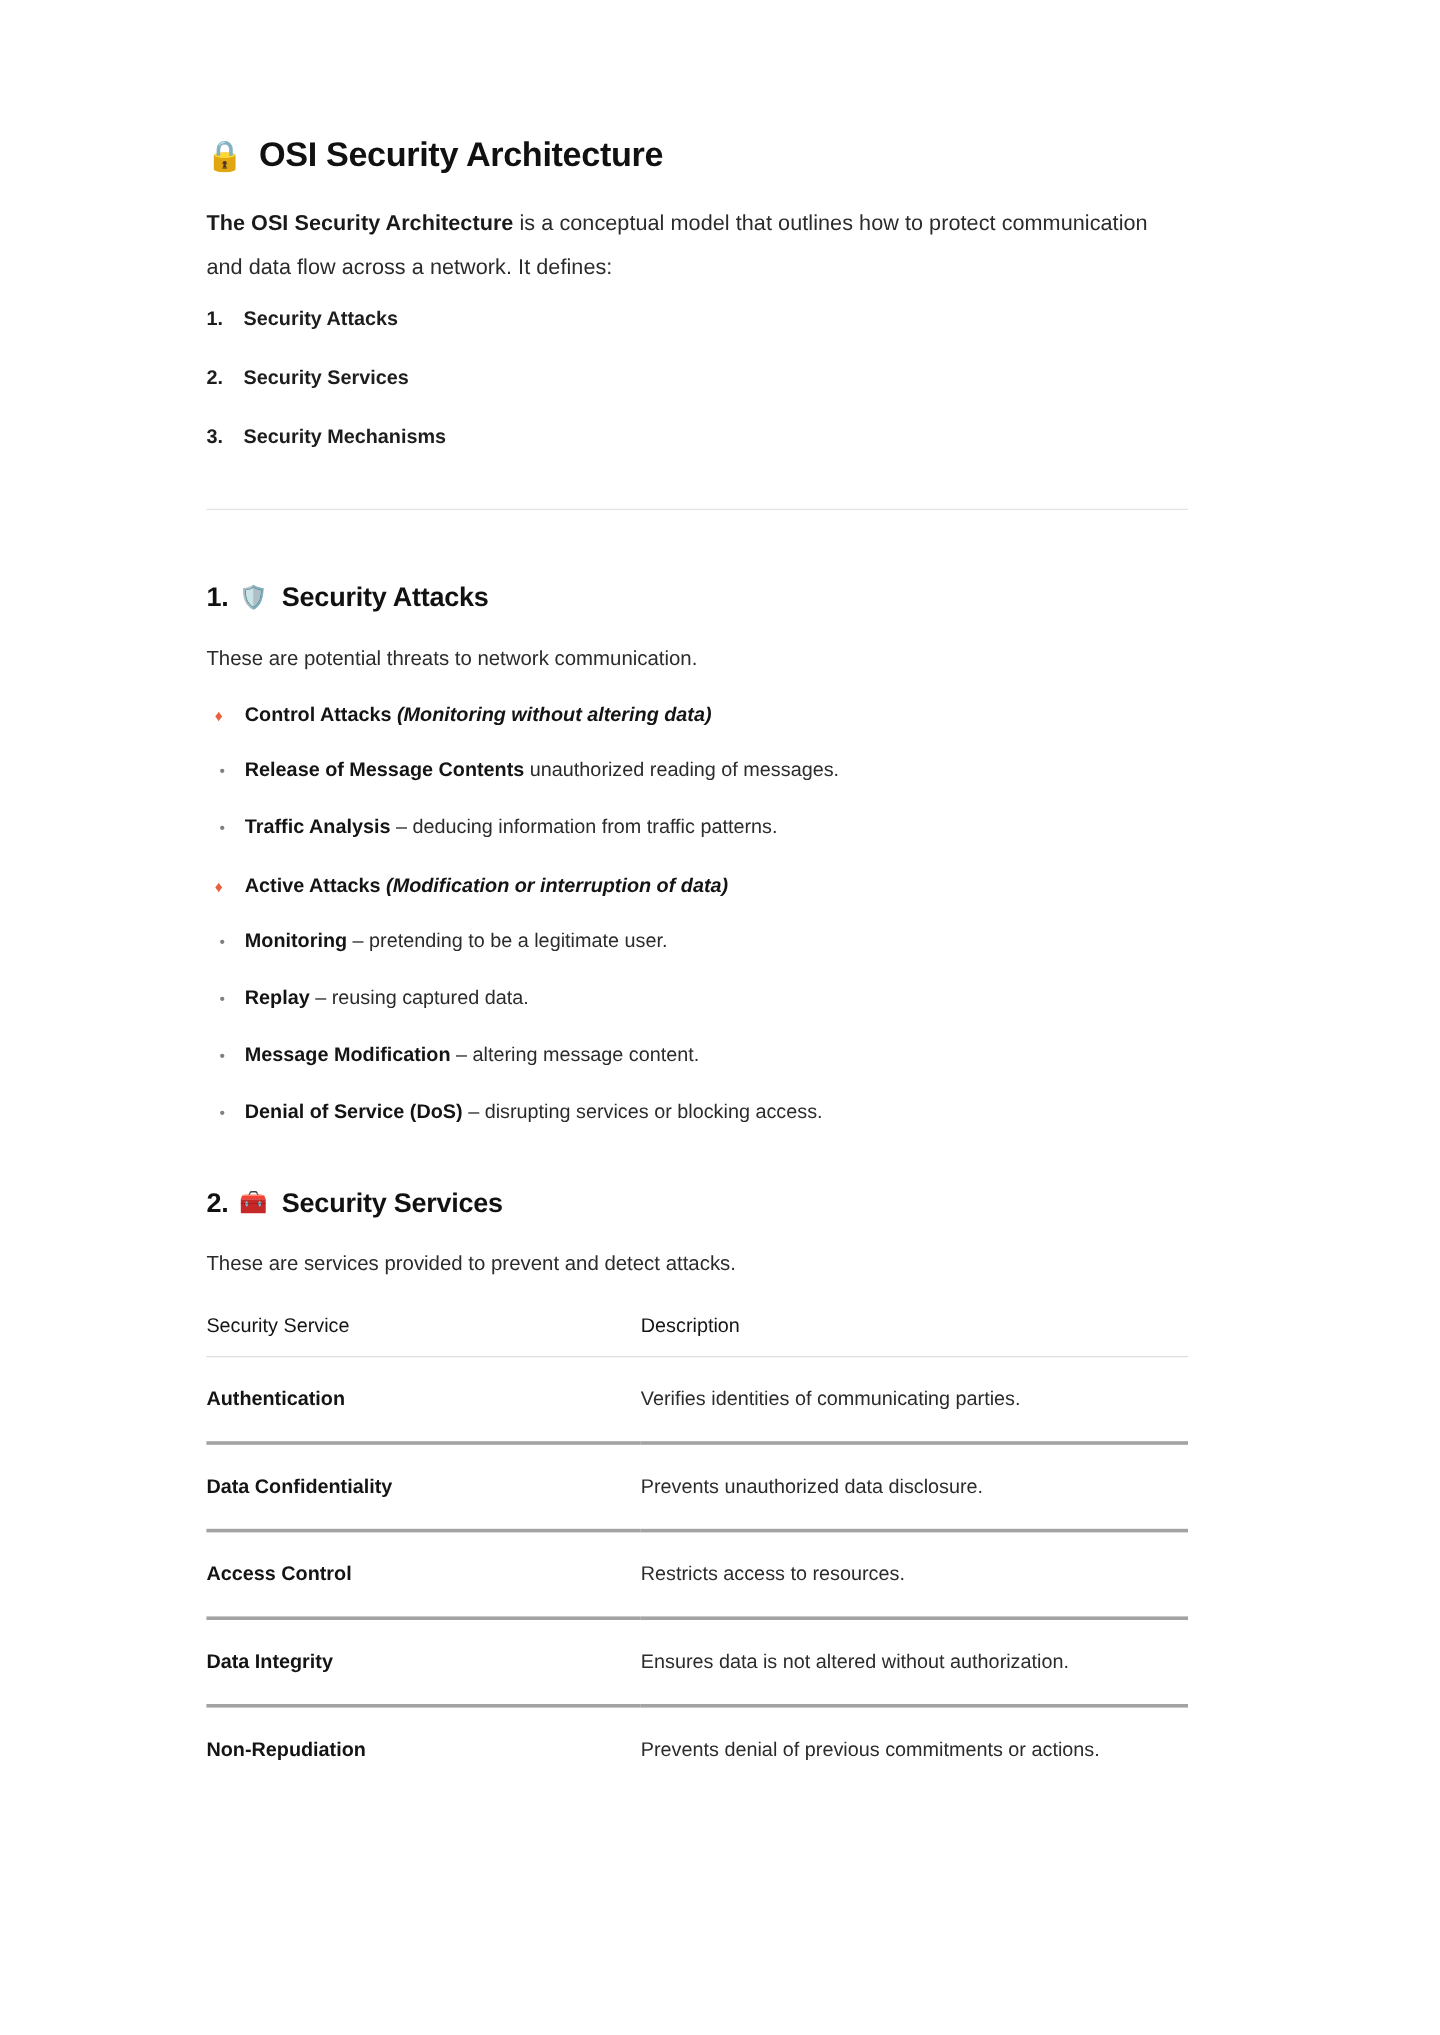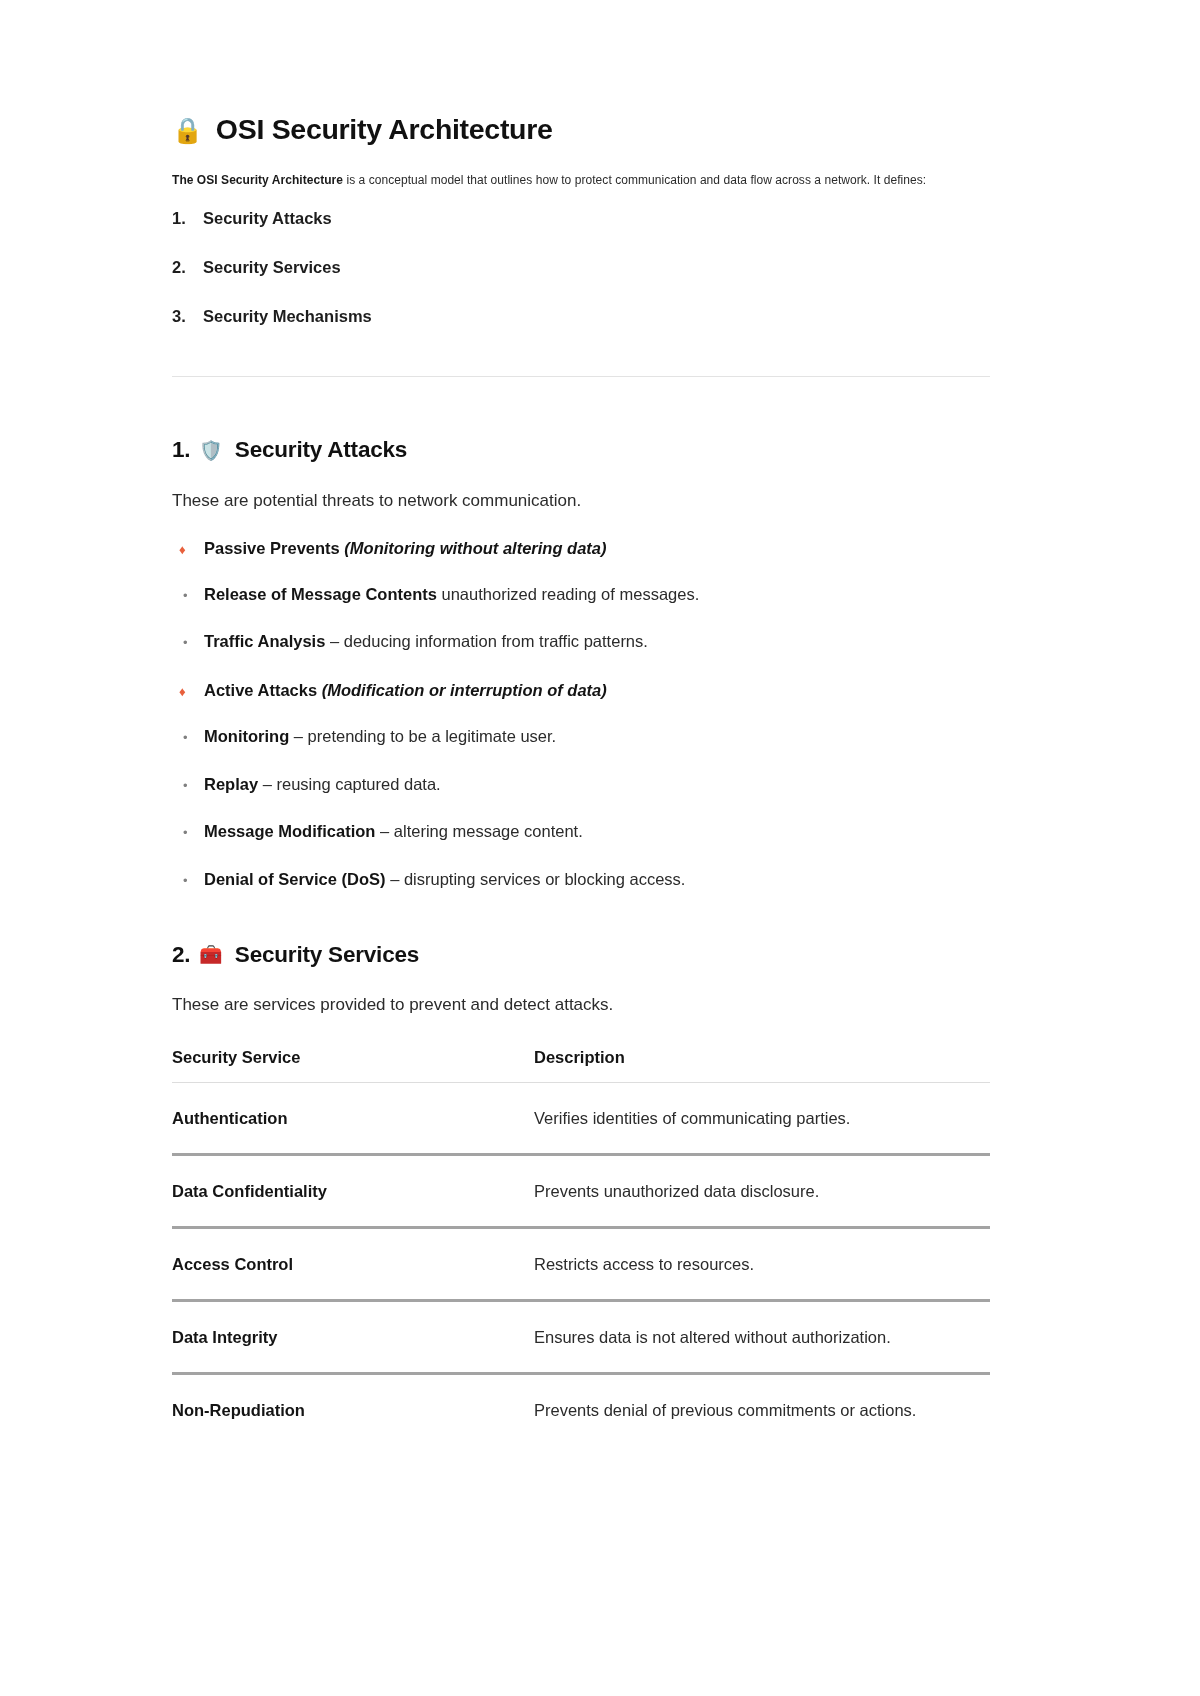--- a/index.html
+++ b/index.html
@@ -41,21 +41,21 @@
   }
   .emoji {
     font-size: 24px;
     line-height: 1;
     display: inline-block;
   }
   .emoji-lock { font-size: 25px; position: relative; top: 1px; }
 
   
   .para {
-    font-size: 12px;
+    font-size: 18px;
     line-height: 2.0;
     color: #2b2b2b;
     margin: 16px 0 10px 0;
     letter-spacing: 0.05px;
   }
   .para b { font-weight: bold; color: #1a1a1a; }
 
   
   .ordered-list {
     margin: 14px 0 0 0;
@@ -134,21 +134,21 @@
 
   
   .svc-table {
     width: 818px;
     border-collapse: collapse;
     margin-top: 30px;
     font-size: 16.5px;
   }
   .svc-table th {
     text-align: left;
-    font-weight: bold;
+    font-weight: normal;
     color: #141414;
     padding: 0 0 15px 0;
     border-bottom: 1px solid #dddddd;
     font-size: 16.5px;
   }
   .svc-table td {
     padding: 26px 0 25px 0;
     border-bottom: 3px solid #a3a3a3;
     color: #2b2b2b;
     vertical-align: top;
@@ -191,21 +191,21 @@
       <span class="sec-num">1.</span>
       <span class="sec-emoji">🛡️</span>
       <span>Security Attacks</span>
     </h2>
     <p class="section-intro">These are potential threats to network communication.</p>
 
     <ul class="bullets">
 
       <li class="li-cat">
         <span class="mark mark-diamond">♦</span>
-        <span class="txt"><b>Passive Prevents </b><i>(Monitoring without altering data)</i></span>
+        <span class="txt"><b>Control Attacks </b><i>(Monitoring without altering data)</i></span>
       </li>
       <li>
         <span class="mark mark-dot">•</span>
         <span class="txt"><b>Release of Message Contents</b><span>  unauthorized reading of messages.</span></span>
       </li>
       <li>
         <span class="mark mark-dot">•</span>
         <span class="txt"><b>Traffic Analysis</b><span> – deducing information from traffic patterns.</span></span>
       </li>
 

